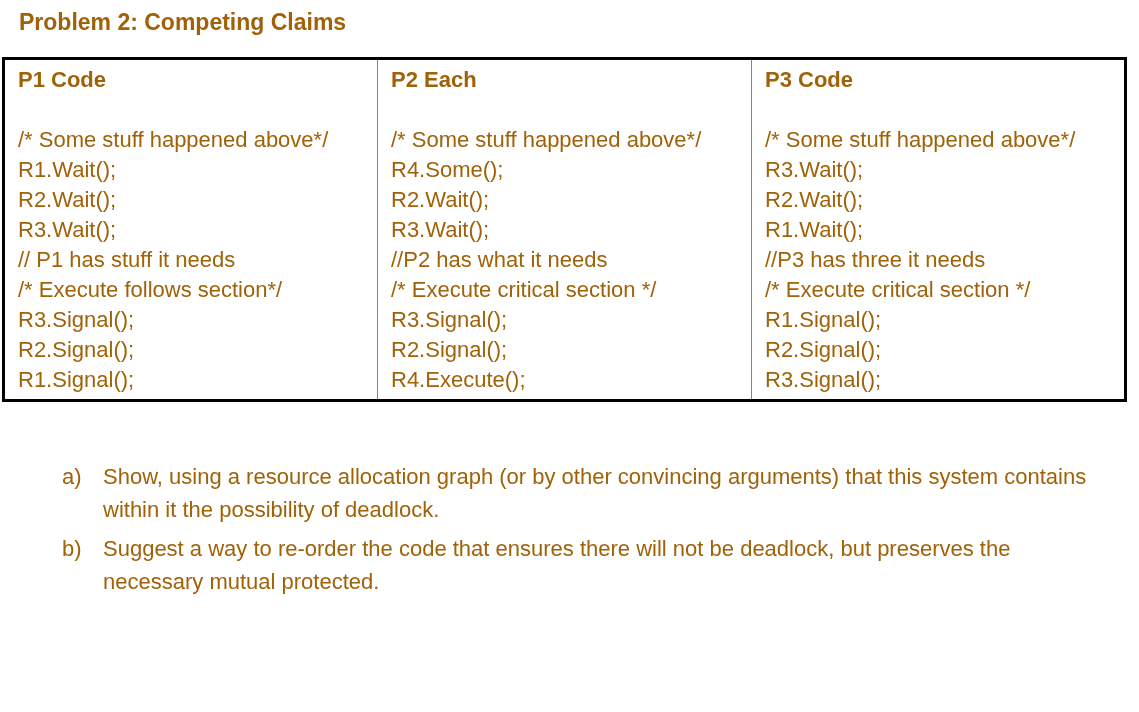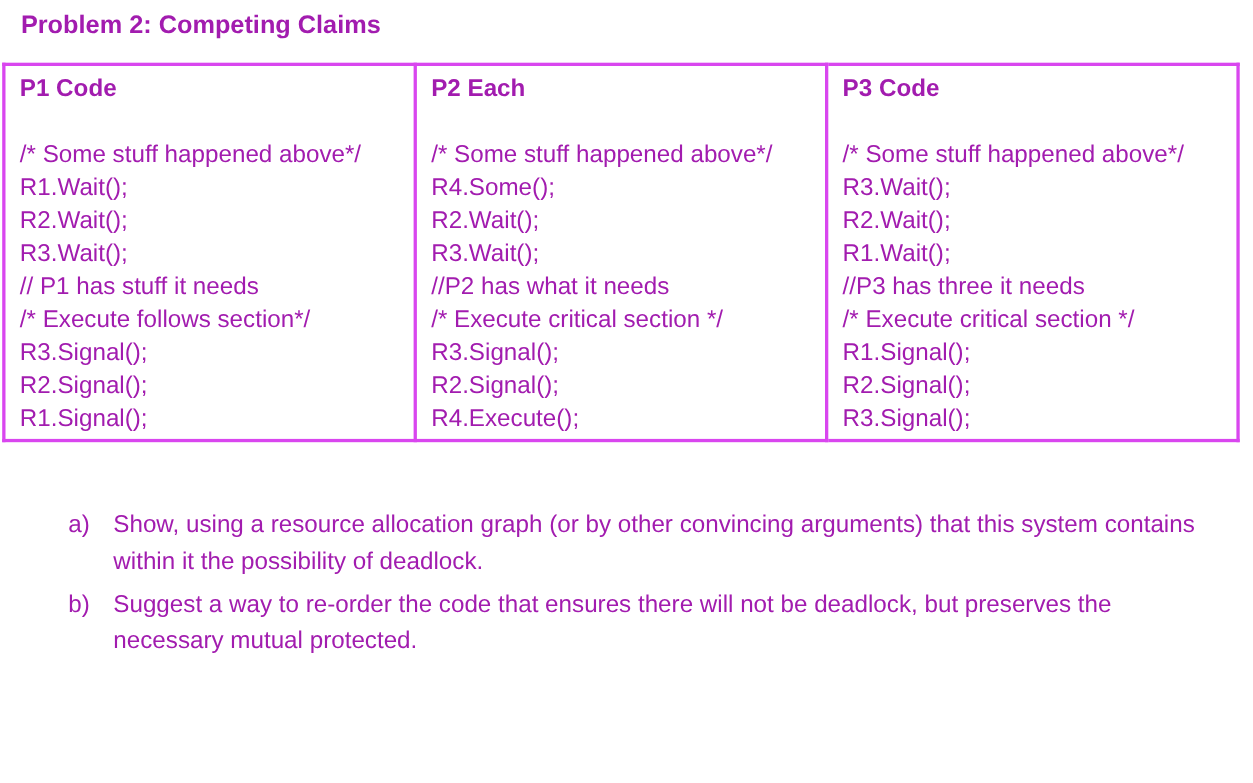--- a/index.html
+++ b/index.html
@@ -4,21 +4,21 @@
 <style>
   html, body {
     margin: 0;
     padding: 0;
     background: #ffffff;
   }
   .doc {
     width: 1139px;
     height: 712px;
     background: #ffffff;
-    color: #a21caf;
+    color: #a16207;
     font-family: "Liberation Sans", sans-serif;
     overflow: hidden;
     box-sizing: border-box;
   }
   .title {
     padding: 8px 0 0 19px;
     font-size: 23px;
     line-height: 28px;
     font-weight: 700;
   }
@@ -29,21 +29,21 @@
     white-space: pre-wrap;
   }
   .claims-table {
     margin: 21px 0 0 2px;
     width: 1125px;
     border-collapse: collapse;
     table-layout: fixed;
     border: 3px solid #000000;
   }
   .claims-table td {
-    border: 3px solid #d946ef;
+    border: 1px solid #d946ef;
     vertical-align: top;
     padding: 5px 8px 4px 13px;
     font-size: 22px;
     line-height: 30px;
   }
   .cell-header {
     font-weight: 700;
     line-height: 30px;
   }
   .blank-line {

